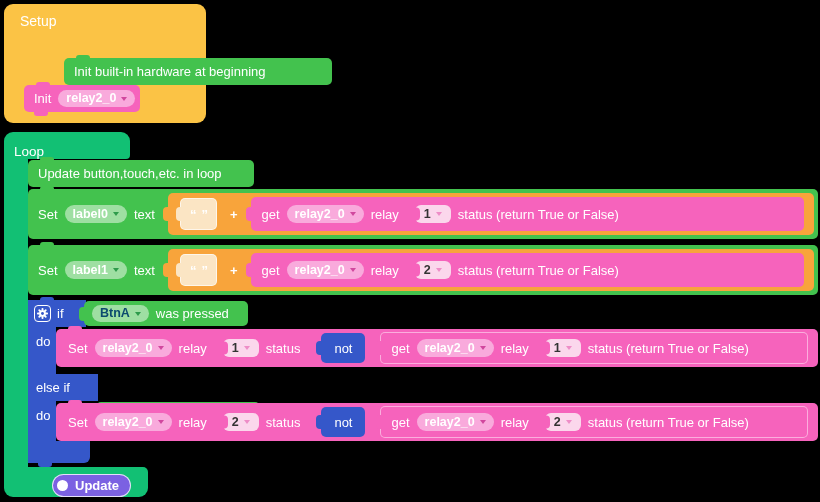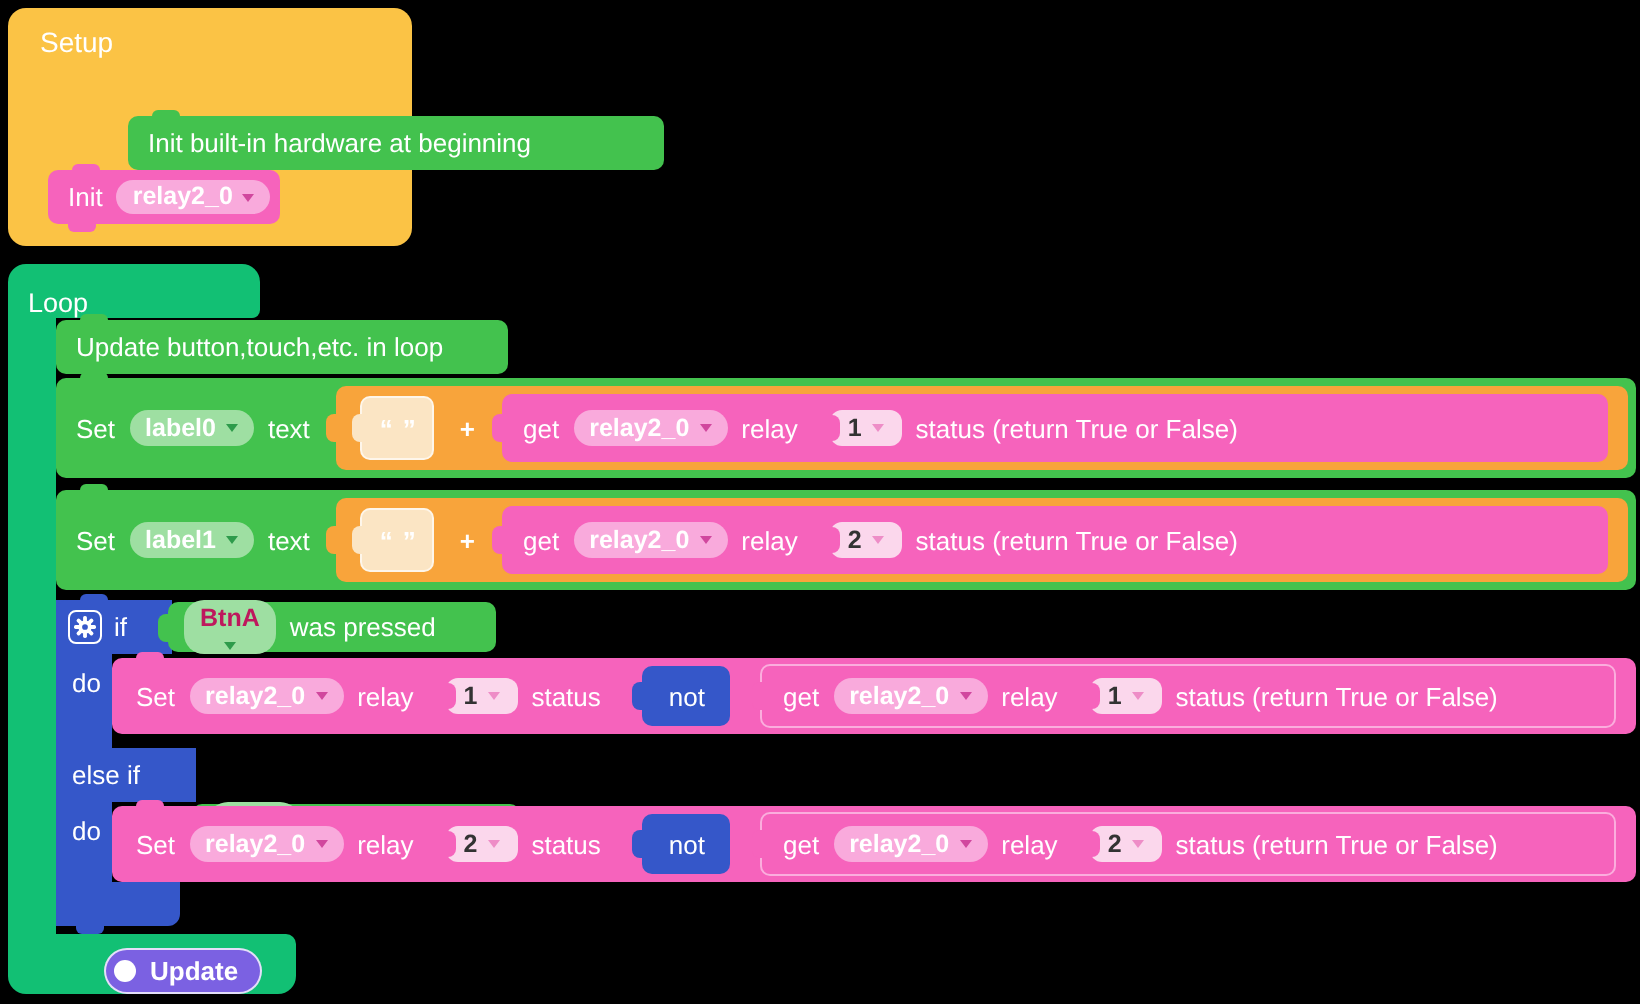--- a/index.html
+++ b/index.html
@@ -21,21 +21,21 @@
   .chev{width:0;height:0;border-left:3.5px solid transparent;border-right:3.5px solid transparent;border-top:4.5px solid #000;flex:none;}
   .dot{width:12px;height:12px;border-radius:50%;background:#fff;flex:none;}
   
   .yellowbg{background:var(--yellow);}
   .greenbg{background:var(--green);}
   .emeraldbg{background:var(--emerald);align-items:flex-end;}
   .pinkbg{background:var(--pink);}
   .bluebg{background:var(--blue);}
   .orangebg{background:var(--orange);}
   .p-green{background:var(--greenpill);color:#fff;}
-  .p-greendark{background:var(--greenpill);color:#be185d;flex-direction:column;}
+  .p-greendark{background:var(--greenpill);color:#0c4a6e;}
   .chev.g{border-top-color:var(--greenchev);}
   .p-pink{background:var(--pinkpill);color:#fff;}
   .chev.p{border-top-color:var(--pinkchev);}
   .p-channel{background:var(--channelpill);color:var(--channeltext);border-radius:6px;padding:1.5px 9px;position:relative;margin-left:9px;font-weight:700;}
   .p-channel .bite{position:absolute;left:-1px;top:50%;transform:translateY(-50%);width:6px;height:13px;background:var(--pink);border-radius:0 4px 4px 0;}
   .chev.c{border-top-color:var(--channelchev);}
   .purplepill{height:22px;border-radius:12px;border:1.5px solid rgba(255,255,255,.8);display:inline-flex;align-items:center;gap:7px;padding:0 11px 0 4px;font-size:13px;color:#fff;}
   
   .setup-body{left:4px;top:4px;width:202px;height:119px;border-radius:9px;display:block;}
   .setup-title{position:absolute;left:16px;top:9px;font-size:14px;}

